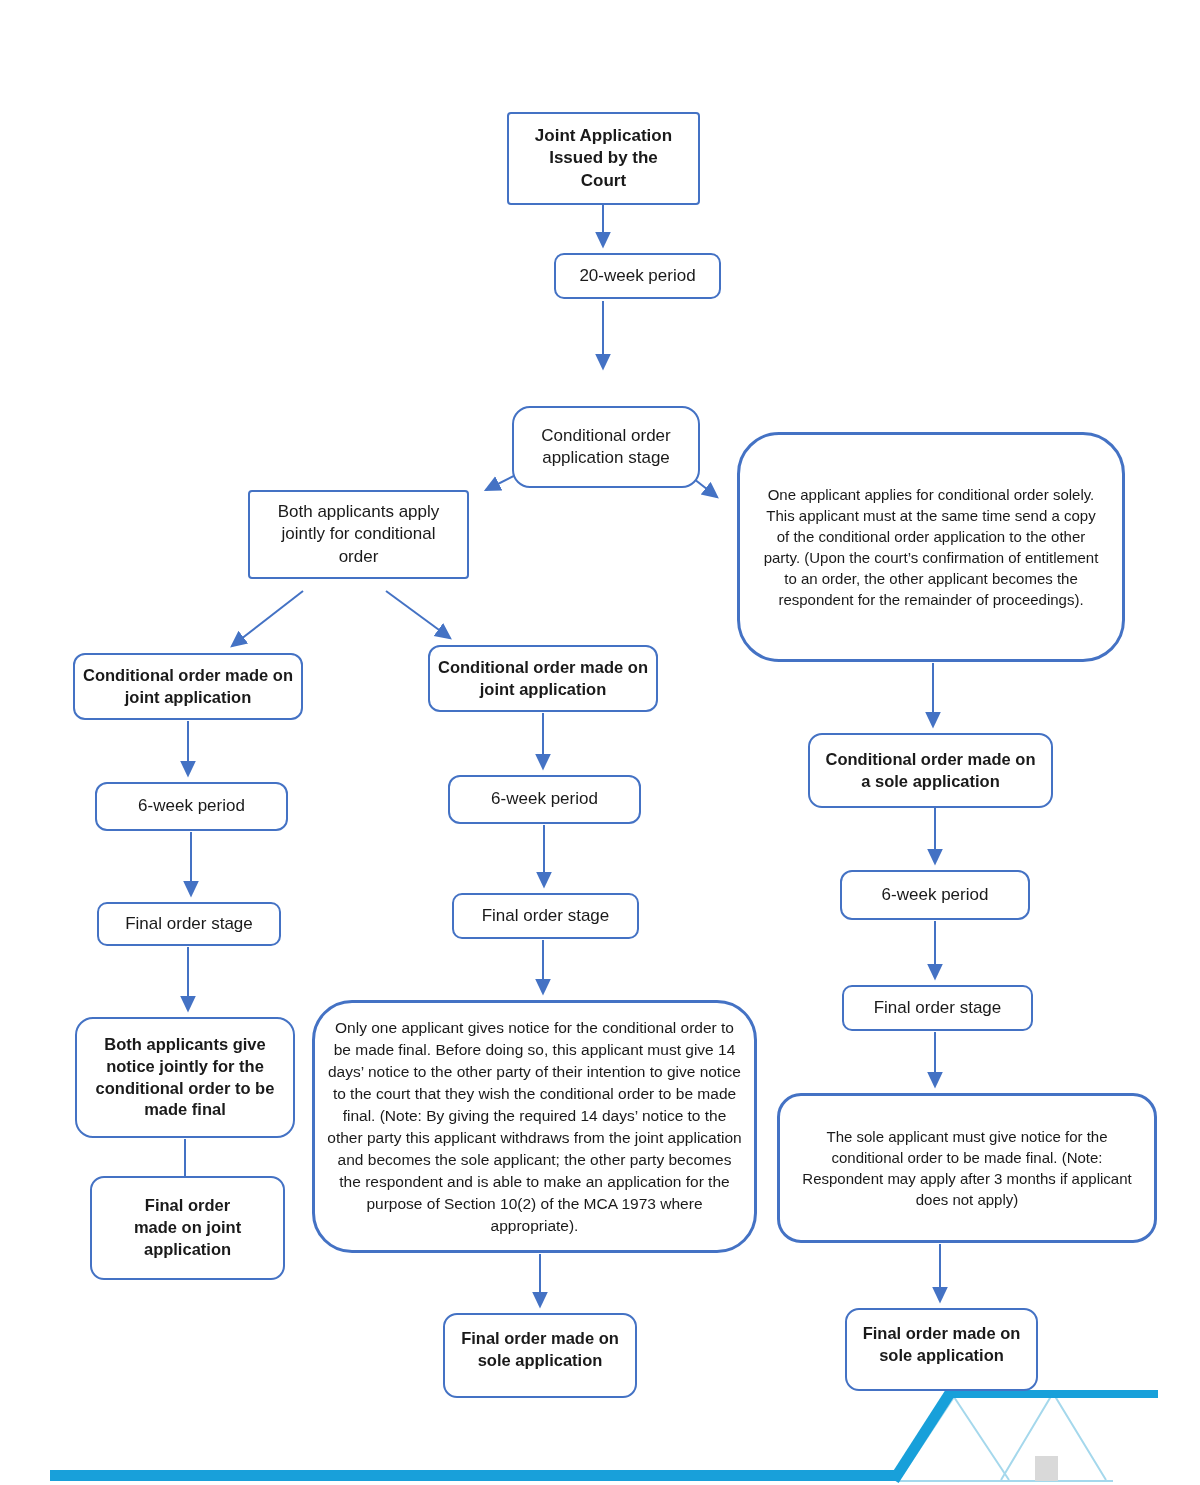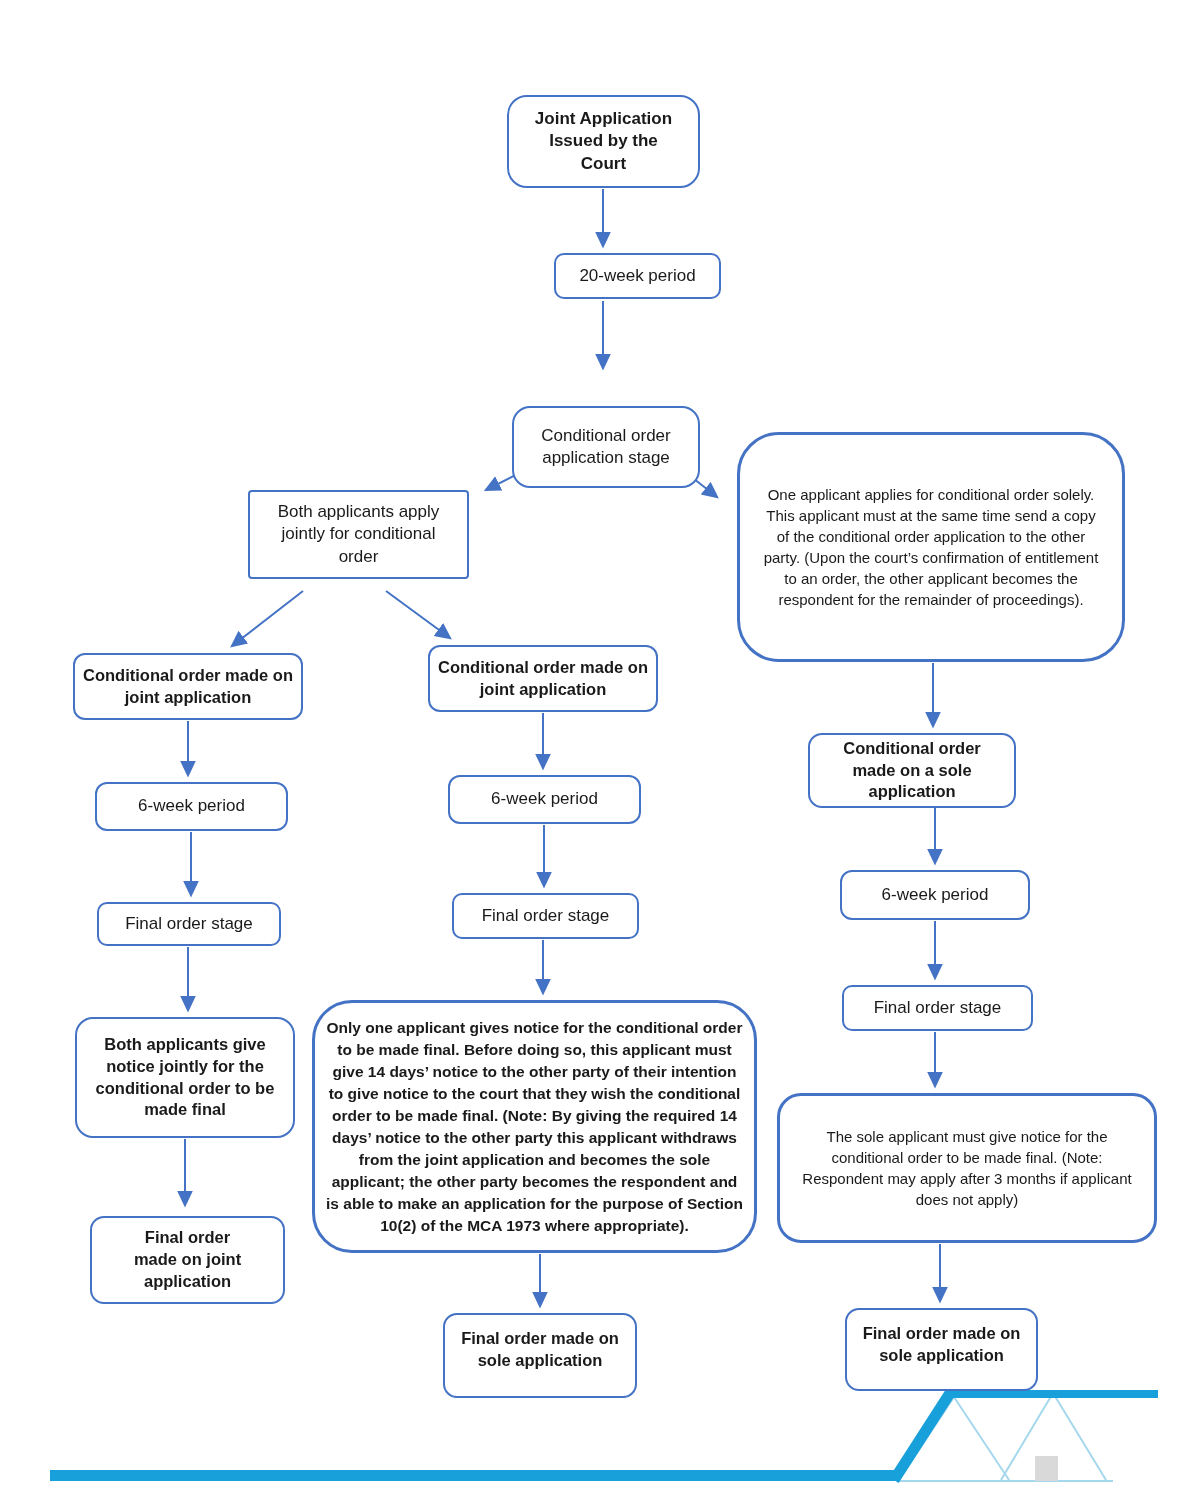--- a/index.html
+++ b/index.html
@@ -12,36 +12,36 @@
     position:absolute;box-sizing:border-box;background:#ffffff;
     border:2.5px solid #4472C4;display:flex;align-items:center;justify-content:center;
     text-align:center;font-size:17px;line-height:1.32;color:#1a1a1a;
   }
   .node.bold{font-weight:bold;}
   .node.small{font-size:16.5px;font-weight:bold;}
   .node.big{border-width:3px;font-size:15px;line-height:1.4;}
   .node.bigmid{border-width:3px;font-size:15.5px;line-height:1.42;}
 
   
-  #n-joint      {left:507px;top:95px;  width:193px;height:93px; border-radius:20px;padding:15px 22px;}
+  #n-joint      {left:507px;top:112px;  width:193px;height:93px; border-radius:4px;padding:15px 22px;}
   #n-week20     {left:520px;top:253px; width:167px;height:46px; border-radius:10px;margin-left:34px;}
   #n-condstage  {left:512px;top:375px; width:188px;height:82px; border-radius:18px;padding:0 10px;margin-top:31px;}
   #n-bothapply  {left:248px;top:490px; width:221px;height:89px; border-radius:4px;padding:0 14px;}
   #n-onesole    {left:737px;top:432px; width:388px;height:230px;border-radius:42px;padding:0 22px;}
   #n-lcond      {left:73px; top:653px; width:230px;height:67px; border-radius:12px;padding:0 8px;}
   #n-l6week     {left:95px; top:782px; width:193px;height:49px; border-radius:12px;}
   #n-lfinalstage{left:97px; top:902px; width:184px;height:44px; border-radius:10px;}
   #n-lnotice    {left:75px; top:1017px;width:220px;height:121px;border-radius:18px;padding:0 4px;}
-  #n-lfinalmade {left:90px; top:1216px;width:195px;height:88px; border-radius:14px;padding:0 40px;}
+  #n-lfinalmade {left:90px; top:1176px;width:195px;height:104px; border-radius:14px;padding:0 40px;}
   #n-mcond      {left:428px;top:645px; width:230px;height:67px; border-radius:12px;padding:0 8px;}
   #n-m6week     {left:448px;top:775px; width:193px;height:49px; border-radius:12px;}
   #n-mfinalstage{left:452px;top:893px; width:187px;height:46px; border-radius:10px;}
-  #n-mbig       {left:312px;top:1000px;width:445px;height:253px;border-radius:40px;padding:0 10px;font-weight:bold;}
+  #n-mbig       {left:312px;top:1000px;width:445px;height:253px;border-radius:40px;padding:0 10px;}
   #n-mfinalmade {left:443px;top:1313px;width:194px;height:85px; border-radius:14px;padding:0 8px 12px 8px;}
-  #n-rcond      {left:808px;top:733px; width:208px;height:75px; border-radius:14px;padding:0 10px;}
+  #n-rcond      {left:808px;top:733px; width:245px;height:75px; border-radius:14px;padding:0 10px;}
   #n-r6week     {left:840px;top:870px; width:190px;height:50px; border-radius:12px;}
   #n-rfinalstage{left:842px;top:985px; width:191px;height:46px; border-radius:10px;}
   #n-rnotice    {left:777px;top:1093px;width:380px;height:150px;border-radius:24px;padding:0 14px;}
   #n-rfinalmade {left:845px;top:1308px;width:193px;height:83px; border-radius:14px;padding:0 8px 10px 8px;}
 </style>
 </head>
 <body>
 
 <div id="page">
 

